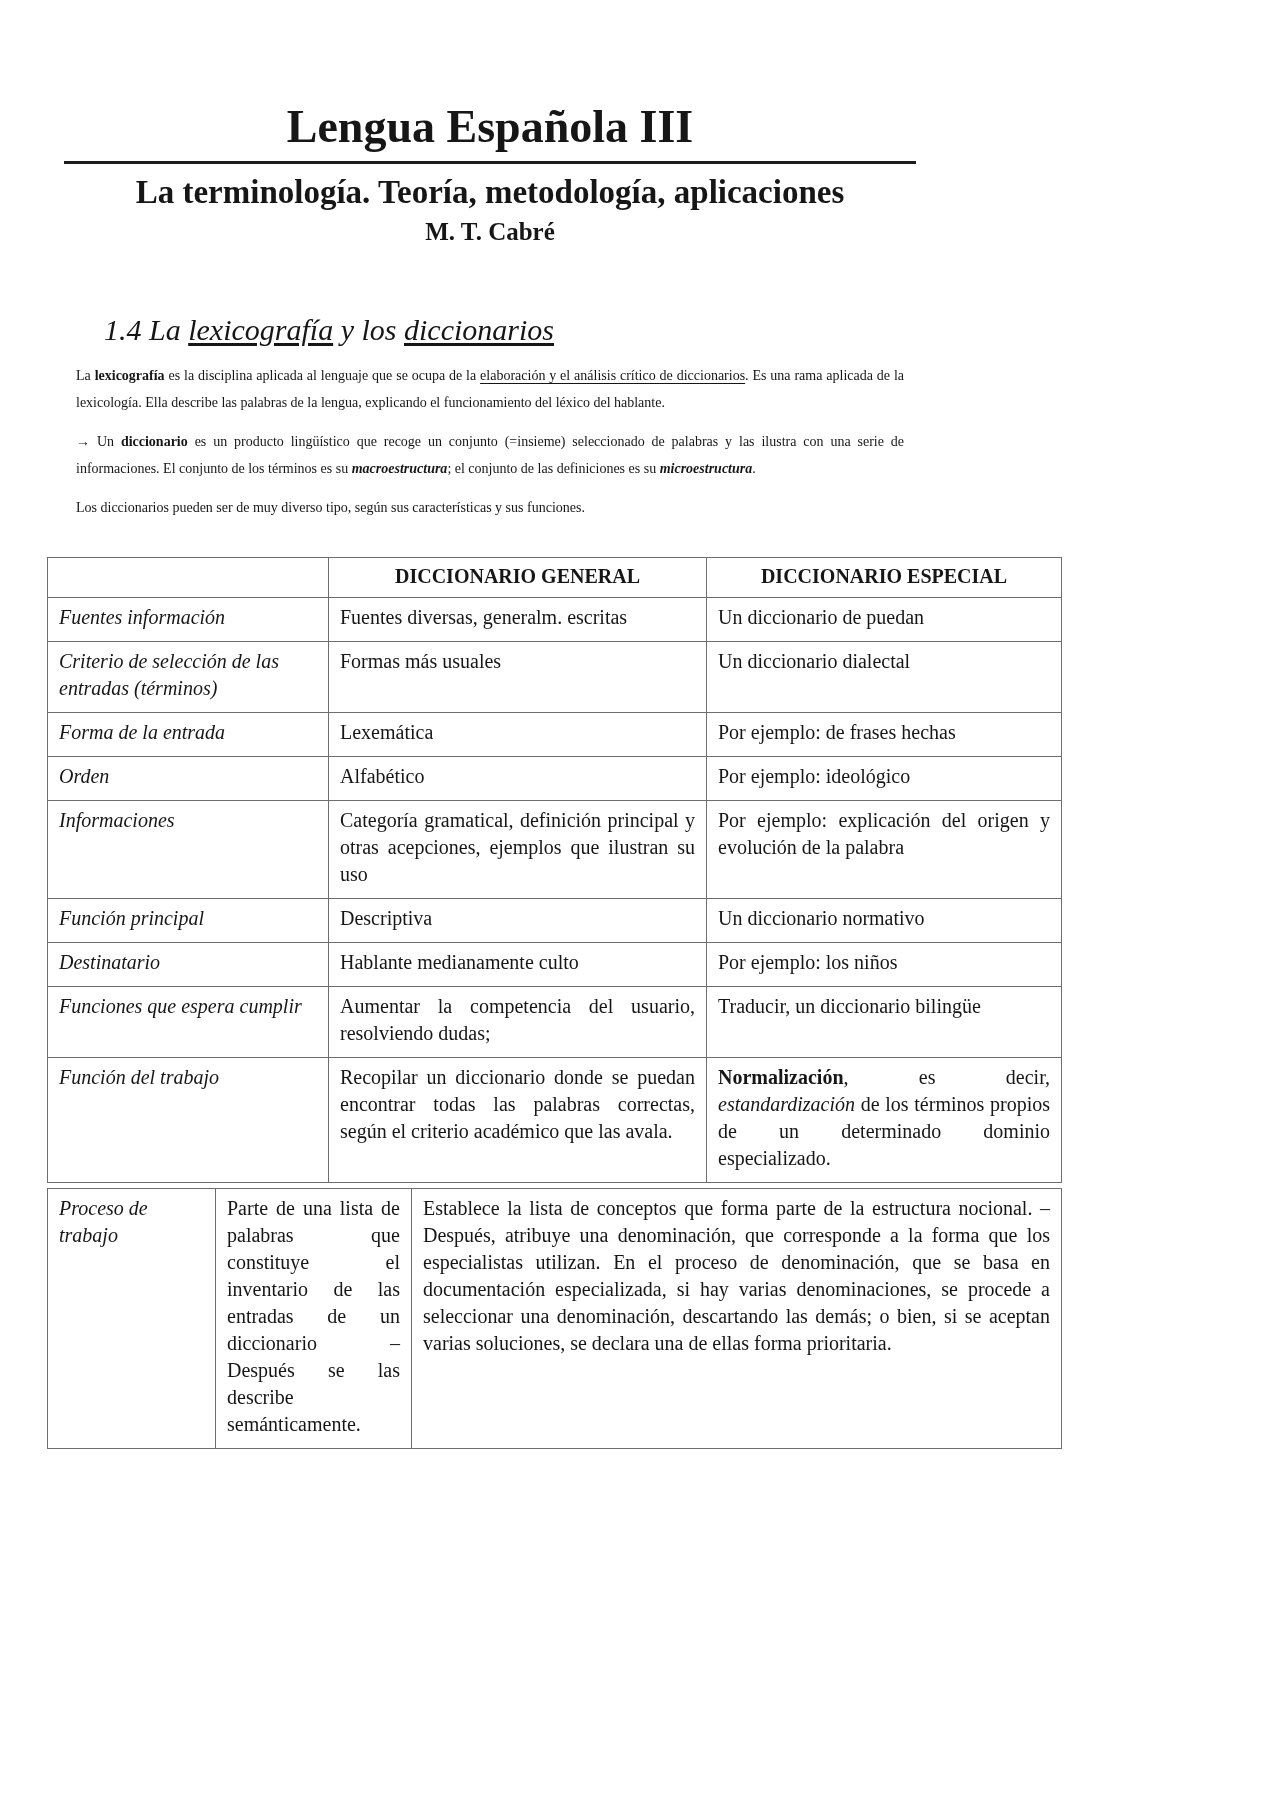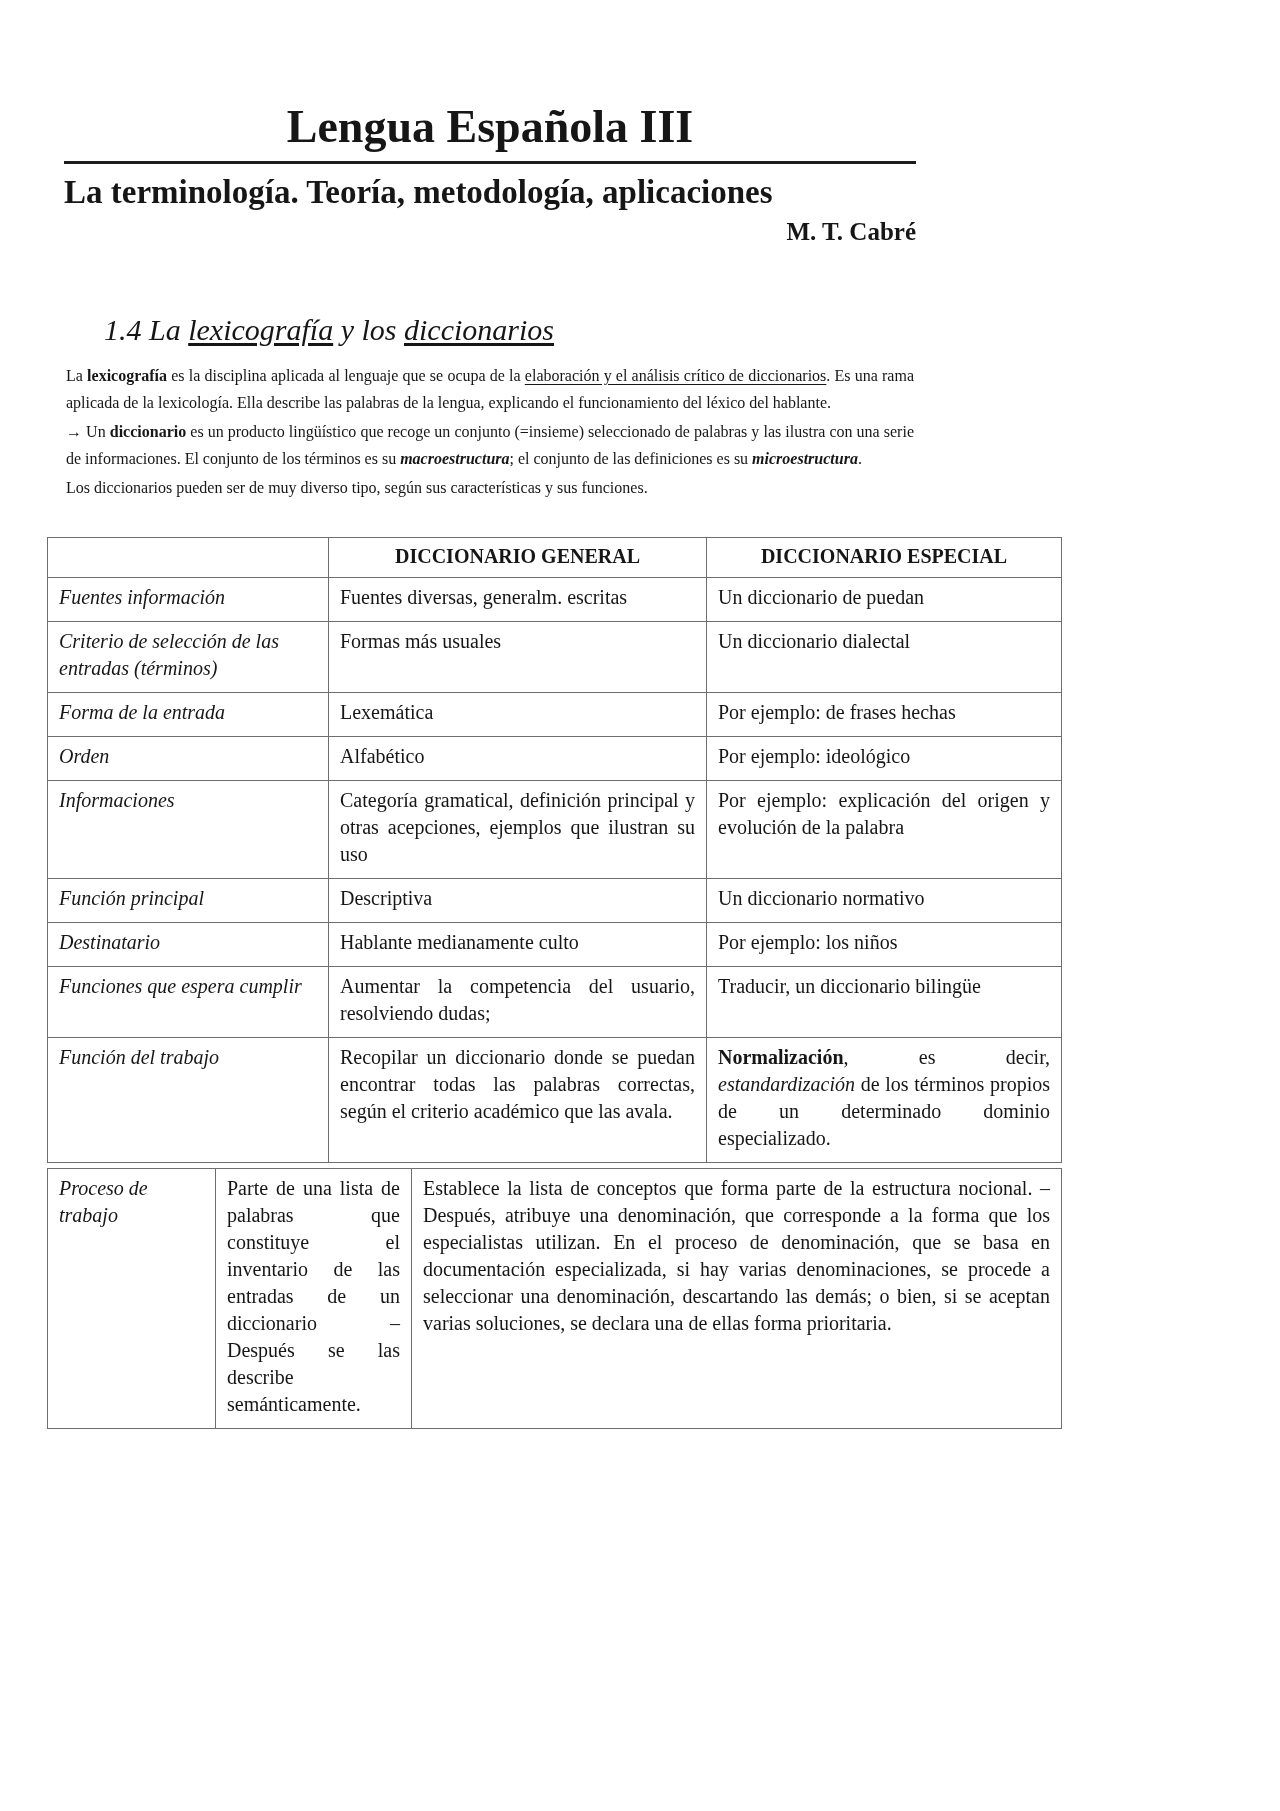--- a/index.html
+++ b/index.html
@@ -22,43 +22,44 @@
     line-height: 1.1;
   }
   .title-rule {
     border: 0;
     border-top: 3px solid #1c1c1c;
     margin: 8px 0 0 0;
   }
   .doc-subtitle {
     font-size: 33px;
     font-weight: bold;
+    text-align: center;
     margin: 10px 0 0 0;
     line-height: 1.15;
   }
   .doc-author {
     font-size: 25px;
     font-weight: bold;
-    text-align: right;
+    text-align: center;
     margin: 6px 0 0 0;
   }
   .section-heading {
     font-size: 30px;
     font-weight: normal;
     margin: 66px 0 14px 40px;
     line-height: 1.2;
     font-style: italic;
   }
   .u { text-decoration: underline; text-underline-offset: 3px; }
   .bi { font-weight: bold; font-style: italic; }
   .body-text {
-    font-size: 16px;
+    font-size: 14px;
     line-height: 27px;
     text-align: justify;
-    margin: 2px;
+    margin: 12px;
   }
   .tbl {
     border-collapse: collapse;
     table-layout: fixed;
     width: 1014px;
     margin-left: -17px;
     font-size: 20px;
     line-height: 27px;
   }
   .tbl.main { margin-top: 36px; }

